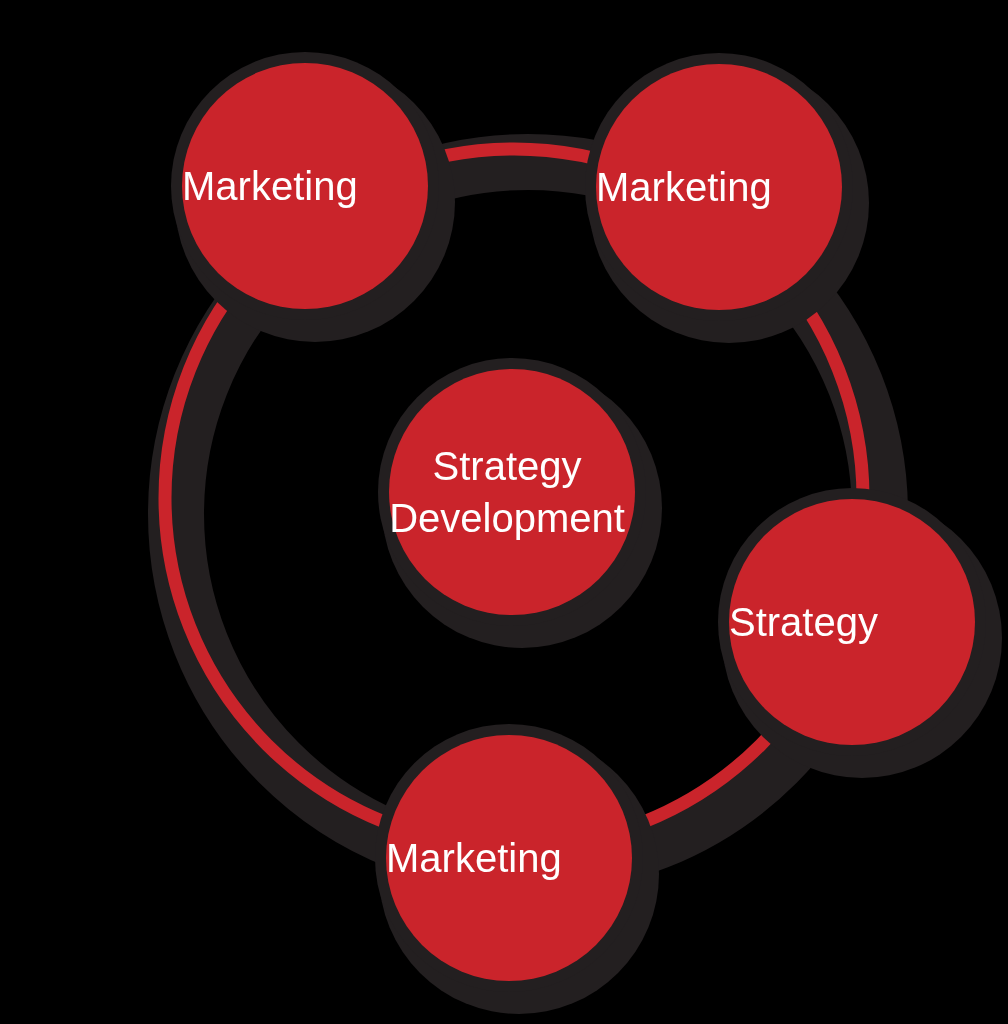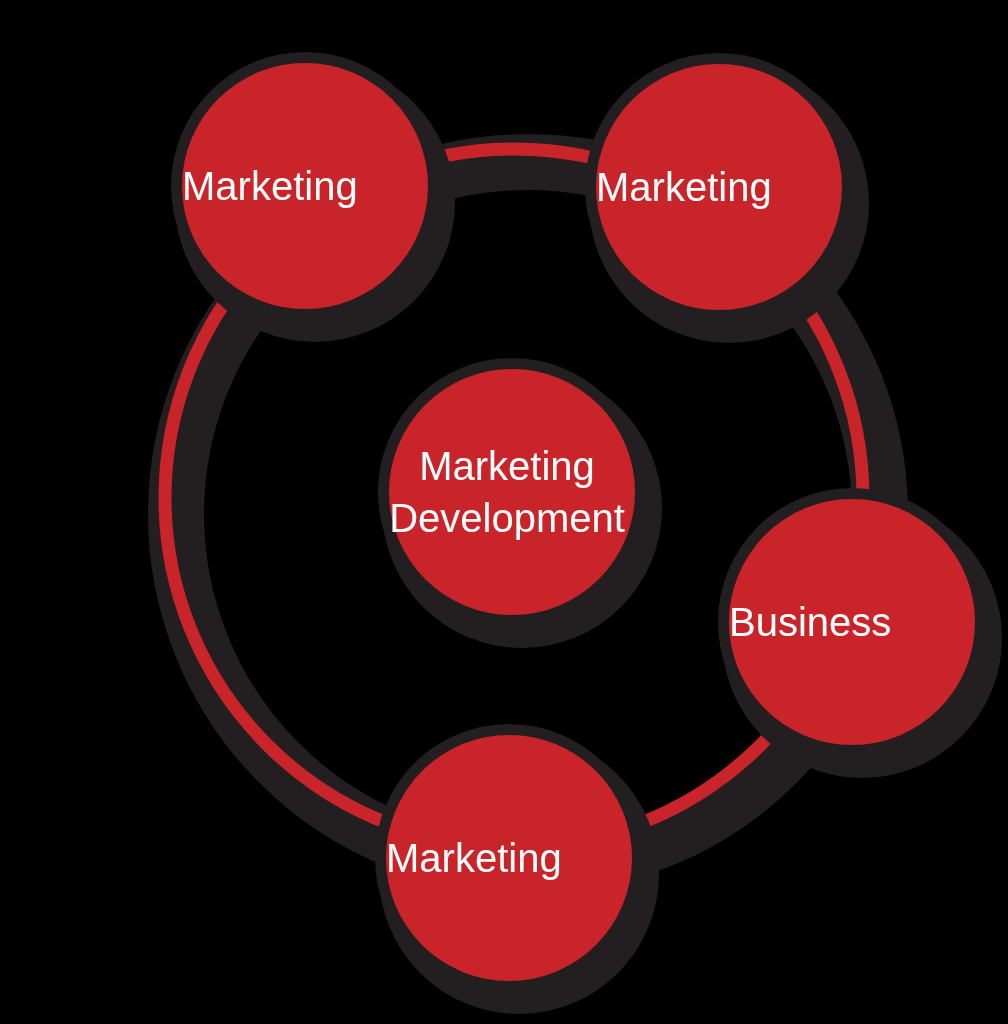--- a/index.html
+++ b/index.html
@@ -68,25 +68,25 @@
 
   <div class="node pos-marketing">
     <span class="label">Marketing</span>
   </div>
 
   <div class="node pos-medicine">
     <span class="label">Marketing</span>
   </div>
 
   <div class="node pos-strategy">
-    <span class="label">Business</span>
+    <span class="label">Strategy</span>
   </div>
 
   <div class="node pos-operations">
     <span class="label">Marketing</span>
   </div>
 
 
   <div class="node center-node pos-center">
-    <span class="label">Marketing Development</span>
+    <span class="label">Strategy Development</span>
   </div>
 
 </div>
 
 </body></html>

